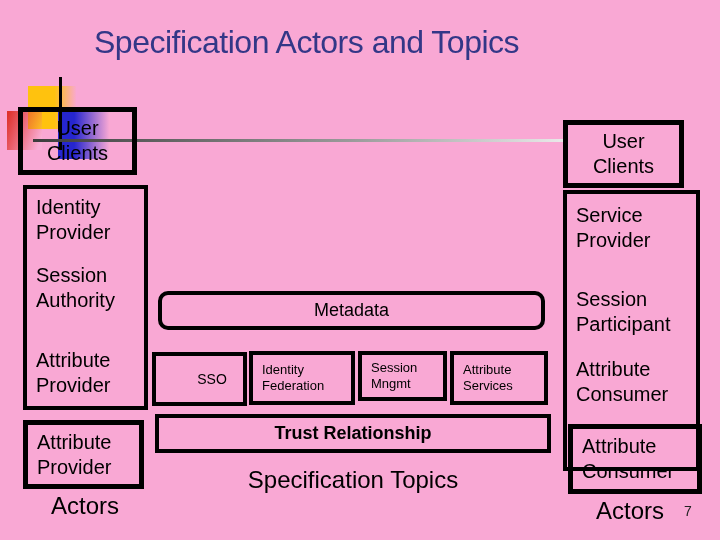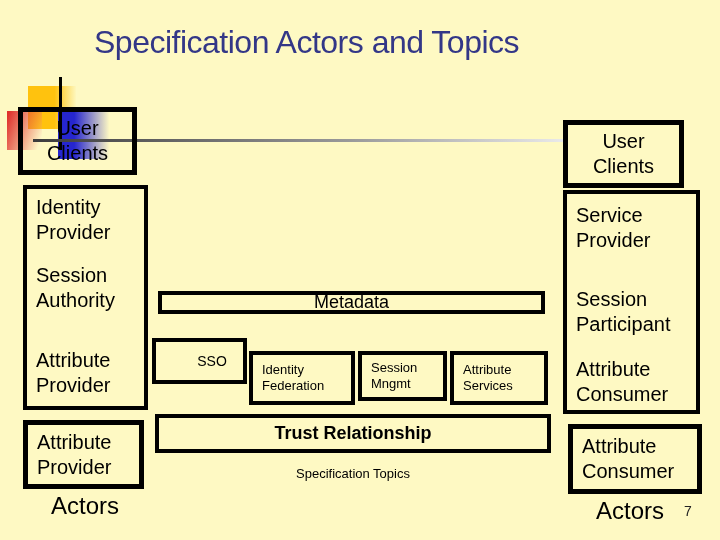--- a/index.html
+++ b/index.html
@@ -1,17 +1,17 @@
 <!DOCTYPE html>
 <html><head>
 <meta charset="utf-8">
 <style>
   html,body{margin:0;padding:0;background:#fff;}
   .slide{
-    position:relative;width:720px;height:540px;background:#fef9c3;overflow:hidden;
+    position:relative;width:720px;height:540px;background:#f9a8d4;overflow:hidden;
     font-family:"Liberation Sans","DejaVu Sans",sans-serif;color:#000;
   }
   .title{
     position:absolute;left:94px;top:24px;width:560px;margin:0;
     font-size:32px;font-weight:400;letter-spacing:-0.5px;color:#333787;
   }
   
   .sq{position:absolute;}
   .sq-yellow{left:28px;top:86px;width:48px;height:43px;
     background:linear-gradient(to right,#ffc20e 55%,rgba(255,194,14,0.03));}
@@ -30,37 +30,37 @@
   }
   .thick{border-width:5px;}
   .pre{white-space:pre-line;}
   .ctr{text-align:center;}
   .leftpad{justify-content:flex-start;padding-left:9px;text-align:left;}
   
   .uc-left   {left:18px; top:107px;width:119px;height:68px;}
   .tall-left {left:23px; top:185px;width:125px;height:225px;display:block;padding:6px 0 0 9px;}
   .attr-left {left:23px; top:420px;width:121px;height:69px;}
   .uc-right  {left:563px;top:120px;width:121px;height:68px;}
-  .tall-right{left:563px;top:190px;width:137px;height:224px;display:block;padding:9px 0 0 9px;}
+  .tall-right{left:563px;top:190px;width:137px;height:281px;display:block;padding:9px 0 0 9px;}
   .attr-right{left:568px;top:424px;width:134px;height:70px;}
-  .metadata  {left:158px;top:291px;width:387px;height:23px;font-size:18px;}
-  .sso       {left:152px;top:338px;width:95px; height:46px;font-size:14px;padding-left:25px;}
+  .metadata  {left:158px;top:291px;width:387px;height:39px;font-size:18px;border-radius:10px;}
+  .sso       {left:152px;top:352px;width:95px; height:54px;font-size:14px;padding-left:25px;}
   .idfed     {left:249px;top:351px;width:106px;height:54px;font-size:13px;line-height:16px;}
   .sess      {left:358px;top:351px;width:89px; height:50px;font-size:13px;line-height:16px;}
   .attrserv  {left:450px;top:351px;width:98px; height:54px;font-size:13px;line-height:16px;}
   .trust     {left:155px;top:414px;width:396px;height:39px;font-size:18px;font-weight:bold;}
   .role{white-space:pre-line;font-size:20px;line-height:25px;}
   .tall-left  .role-1{margin-top:18px;}
   .tall-left  .role-2{margin-top:35px;}
   .tall-right .role-1{margin-top:34px;}
   .tall-right .role-2{margin-top:20px;}
   .label{position:absolute;font-size:24px;}
   .actors-left {left:30px; top:492px;width:110px;text-align:center;}
   .actors-right{left:575px;top:497px;width:110px;text-align:center;}
-  .caption{left:158px;top:466px;width:390px;text-align:center;font-size:13px;}
+  .caption{left:158px;top:466px;width:390px;text-align:center;font-size:24px;}
   .pagenum{position:absolute;left:684px;top:503px;font-size:14px;color:#222;}
 </style>
 </head>
 <body>
 
 <div class="slide">
 
   <h1 class="title">Specification Actors and Topics</h1>
 
   <div class="sq sq-yellow"></div>

